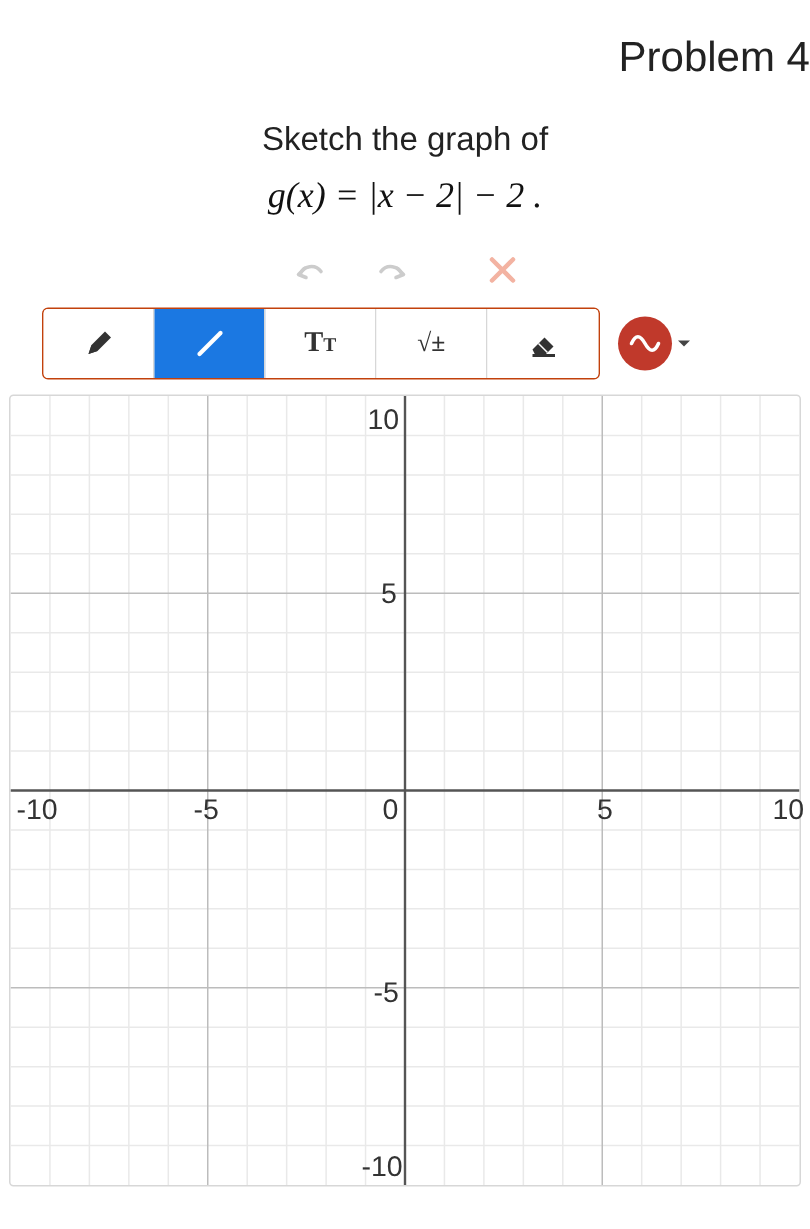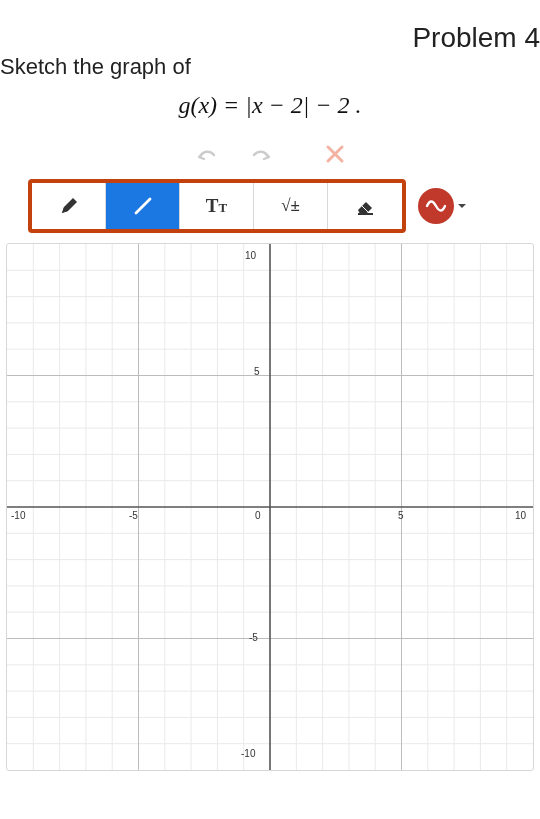--- a/index.html
+++ b/index.html
@@ -12,23 +12,24 @@
       color: #333;
     }
     .title {
       text-align: right;
       font-size: 28px;
       font-weight: 400;
       padding-top: 22px;
       color: #222;
     }
     .prompt {
-      text-align: left;
+      text-align: center;
       font-size: 22px;
       font-weight: 400;
+      margin-top: 26px;
       color: #222;
     }
     .equation {
       text-align: center;
       font-size: 24px;
       font-family: Georgia, "Times New Roman", serif;
       font-style: italic;
       margin-top: 12px;
       color: #111;
     }
@@ -44,21 +45,21 @@
     .toolbar-row {
       display: flex;
       align-items: center;
       justify-content: flex-start;
       margin-top: 14px;
       padding: 0 28px;
       gap: 0;
     }
     .tool-group {
       display: flex;
-      border: 4px solid #c2410c;
+      border: 1px solid #c2410c;
       border-radius: 4px;
       overflow: hidden;
     }
     .tool-btn {
       width: 74px;
       height: 46px;
       display: flex;
       align-items: center;
       justify-content: center;
       background: #fff;
@@ -85,21 +86,21 @@
       border: 1px solid #d7d7d7;
       border-radius: 3px;
       position: relative;
       width: 528px;
       height: 528px;
       background: #fff;
     }
     .grid-svg { width: 100%; height: 100%; display: block; }
     .axis-label {
       position: absolute;
-      font-size: 10px;
+      font-size: 19px;
       color: #333;
       font-family: Arial, sans-serif;
     }
   </style>
 </head>
 <body>
 
 <div class="title">Problem 4</div>
 <div class="prompt">Sketch the graph of</div>
 <div class="equation">g(x) = |x − 2| − 2 .</div>

